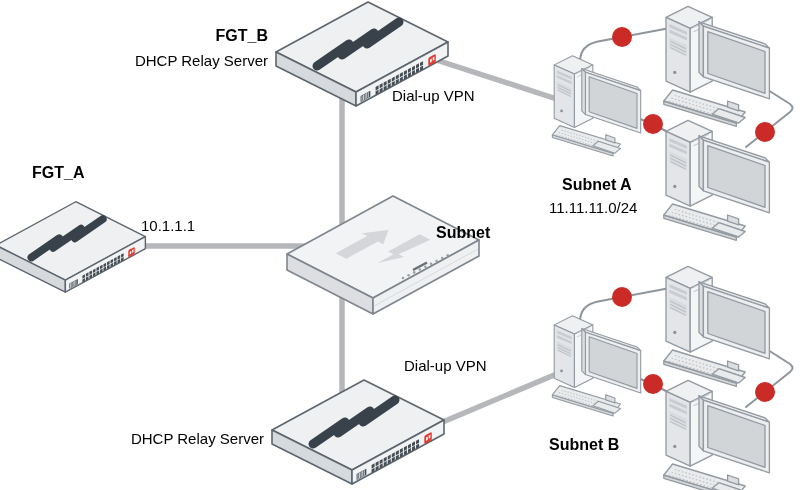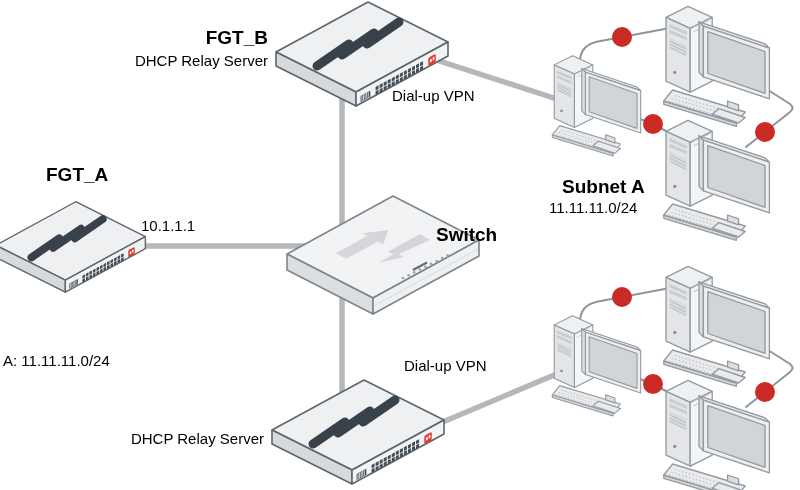--- a/index.html
+++ b/index.html
@@ -2,21 +2,21 @@
 <html><head>
 <meta charset="utf-8">
 <style>
   html,body{margin:0;padding:0;background:#ffffff;}
   #stage{
     position:relative;width:800px;height:490px;overflow:hidden;background:#ffffff;
     font-family:"Liberation Sans","DejaVu Sans",sans-serif;color:#000;
   }
   #diagram-svg{position:absolute;left:0;top:0;}
   .label{position:absolute;white-space:pre;line-height:1.12;}
-  .bold{font-weight:700;font-size:19px;}
+  .bold{font-weight:700;font-size:16px;}
   .reg{font-size:15px;}
   .right{text-align:right;}
   .multiline{line-height:27px;}
 </style>
 </head>
 <body>
 
 <div id="stage">
 
   <svg id="diagram-svg" width="800" height="490" viewBox="0 0 800 490">
@@ -175,31 +175,31 @@
     <use href="#g-fgt" transform="translate(-6,200) scale(0.87)"></use>
     <use href="#g-fgt" transform="translate(270,378)"></use>
     <use href="#g-switch" transform="translate(285,190)"></use>
   </svg>
 
   <div class="label bold right" style="left:78px;top:27px;width:190px;">FGT_B</div>
   <div class="label reg right" style="left:48px;top:53px;width:220px;">DHCP Relay Server</div>
 
   <div class="label reg" style="left:392px;top:88px;">Dial-up VPN</div>
 
-  <div class="label bold" style="left:46px;top:164px;">FGT_A</div>
+  <div class="label bold" style="left:32px;top:164px;">FGT_A</div>
   <div class="label reg" style="left:141px;top:218px;">10.1.1.1</div>
 
-  <div class="label bold" style="left:436px;top:224px;">Switch</div>
+  <div class="label bold" style="left:436px;top:224px;">Subnet</div>
 
   <div class="label reg multiline" style="left:3px;top:293px;">
-    <div>A: 11.11.11.0/24</div>
     
   </div>
 
   <div class="label reg" style="left:404px;top:358px;">Dial-up VPN</div>
 
   <div class="label reg right" style="left:44px;top:431px;width:220px;">DHCP Relay Server</div>
 
   <div class="label bold" style="left:562px;top:176px;">Subnet A</div>
   <div class="label reg" style="left:549px;top:200px;text-align:center;">11.11.11.0/24</div>
 
+  <div class="label bold" style="left:549px;top:436px;">Subnet B</div>
 
 </div>
 
 </body></html>

